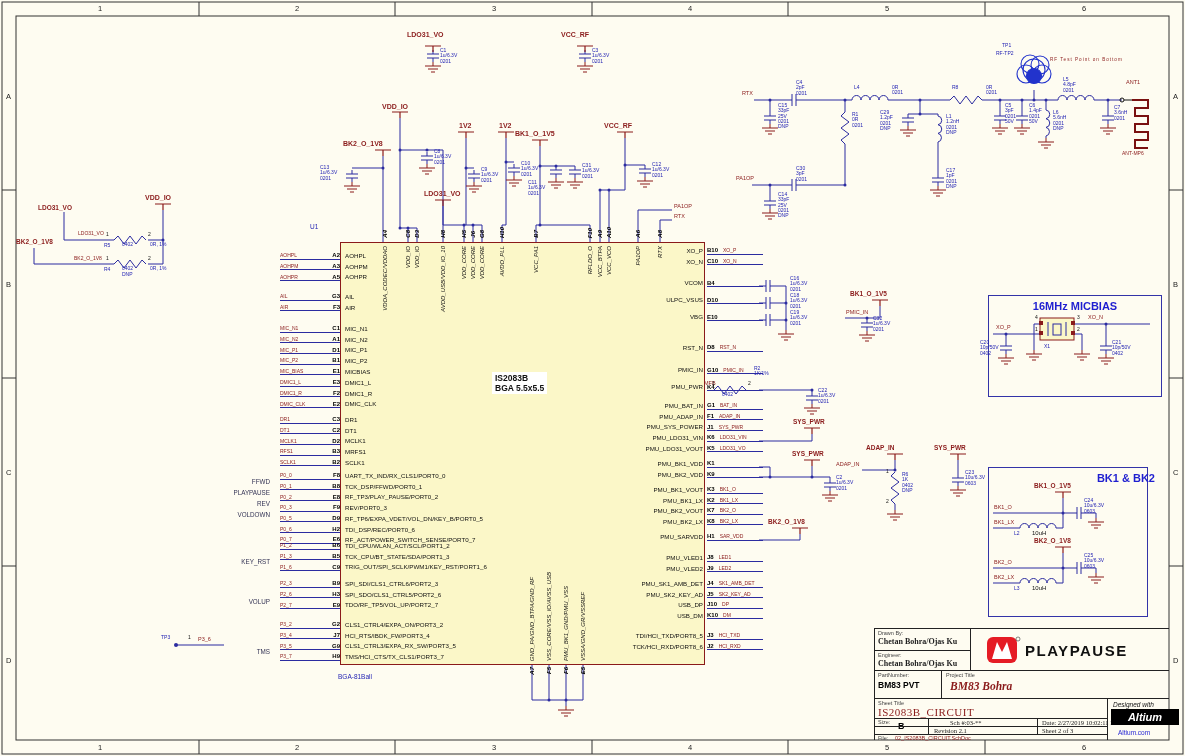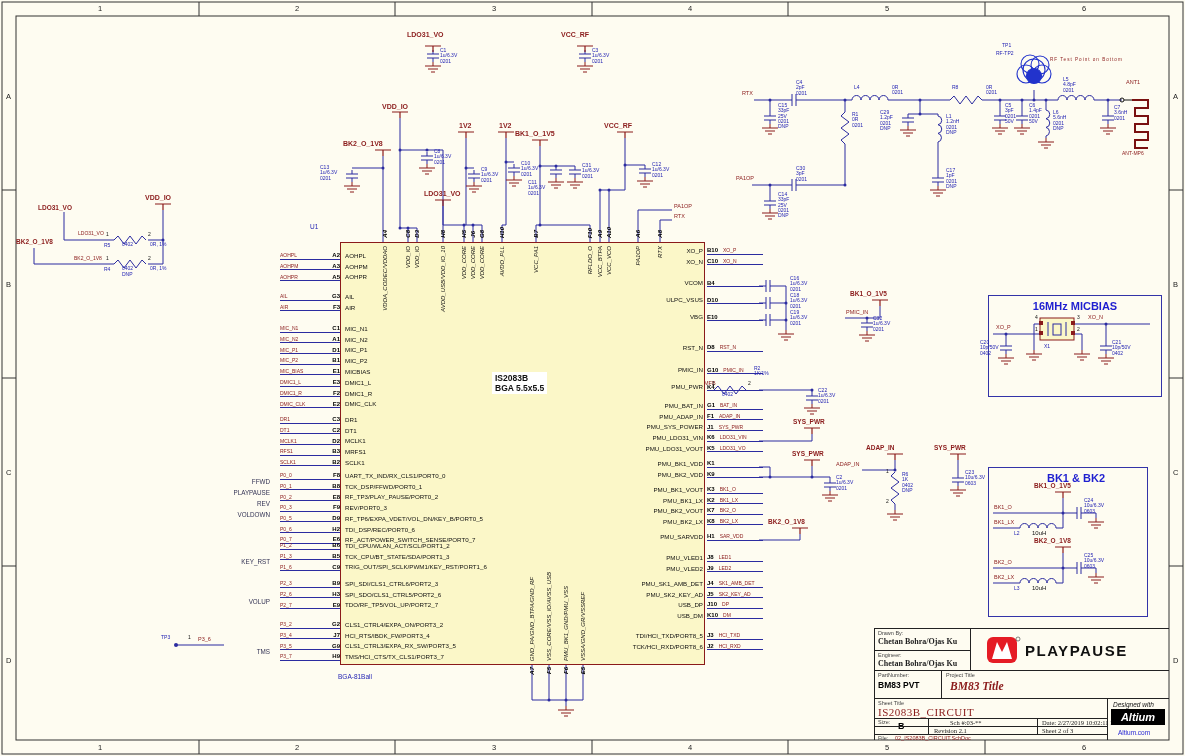--- a/index.html
+++ b/index.html
@@ -297,21 +297,21 @@
         <rect x="1039" y="331" width="4" height="4" fill="#8a1a1a"></rect>
       <rect x="1071" y="321" width="4" height="4" fill="#8a1a1a"></rect>
         <rect x="1071" y="331" width="4" height="4" fill="#8a1a1a"></rect>
     </g>
   </svg>
 
   <div class="box" style="left:988px;top:295px;width:172px;height:100px">
     <div class="boxtitle" style="top:4px;font-size:11px">16MHz MICBIAS</div>
   </div>
   <div class="box" style="left:988px;top:467px;width:158px;height:148px">
-    <div class="boxtitle" style="top:4px;text-align:center;padding-left:8px;font-size:11px">BK1 &amp; BK2</div>
+    <div class="boxtitle" style="top:4px;text-align:right;padding-left:8px;font-size:11px">BK1 &amp; BK2</div>
   </div>
 
   <div class="pgrp" style="top:249px">
 
   <div class="prow">
         <span class="stub">
           <span class="net">AOHPL</span>
           <span class="ball">A2</span>
         </span>
         <span class="pname">AOHPL</span>
@@ -1175,37 +1175,37 @@
     <div class="tbline" style="left:928px;top:718px;width:1px;height:16px"></div>
     <div class="tbline" style="left:1037px;top:718px;width:1px;height:16px"></div>
 
     <div class="tbcell tbl" style="left:878px;top:630px">Drawn By:</div>
     <div class="tbcell tbname" style="left:878px;top:637px">Chetan Bohra/Ojas Ku</div>
     <div class="tbcell tbl" style="left:878px;top:652px">Engineer:</div>
     <div class="tbcell tbname" style="left:878px;top:659px">Chetan Bohra/Ojas Ku</div>
     <div class="tbcell tbl" style="left:878px;top:672px">PartNumber:</div>
     <div class="tbcell" style="left:878px;top:680px;font-weight:bold;font-size:8.5px">BM83 PVT</div>
     <div class="tbcell tbl" style="left:946px;top:672px">Project Title</div>
-    <div class="tbcell proj" style="left:950px;top:680px">BM83 Title</div>
+    <div class="tbcell proj" style="left:950px;top:680px">BM83 Bohra</div>
     <div class="tbcell tbl" style="left:878px;top:700px">Sheet Title</div>
     <div class="tbcell stitle" style="left:878px;top:706px">IS2083B_CIRCUIT</div>
     <div class="tbcell tbl" style="left:878px;top:719px">Size:</div>
     <div class="tbcell" style="left:898px;top:721px;font-size:9px;font-weight:bold">B</div>
     <div class="tbcell small67" style="left:950px;top:719px">Sch #:03-**</div>
     <div class="tbcell small67" style="left:934px;top:727px">Revision 2.1</div>
     <div class="tbcell small67" style="left:1042px;top:719px"><span>Date:</span> <span>2/27/2019 10:02:11 PM</span></div>
     <div class="tbcell small67" style="left:1042px;top:727px">Sheet 2 of 3</div>
     <div class="tbcell tbl" style="left:878px;top:735px">File:</div>
     <div class="tbcell maroon" style="left:895px;top:735px;font-size:5.5px">02_IS2083B_CIRCUIT.SchDoc</div>
 
     <svg class="abs" style="left:985px;top:634px;z-index:8" width="180" height="34">
       <rect x="2" y="3" width="30" height="26" rx="6" fill="#e51b24"></rect>
       <path d="M7,25 L12,8 L17,18 L22,8 L27,25 Z" fill="#fff"></path>
       <circle cx="33" cy="5" r="2" fill="none" stroke="#333" stroke-width="0.6"></circle>
     </svg>
     <div class="tbcell mchip" style="left:1025px;top:642px">PLAYPAUSE</div>
 
     <div class="dwith" style="left:1113px;top:701px">Designed with</div>
-    <div class="altbox" style="left:1111px;top:709px;width:54px;height:16px">Altium</div>
+    <div class="altbox" style="left:1111px;top:709px;width:68px;height:16px">Altium</div>
     <div class="altcom" style="left:1118px;top:729px">Altium.com</div>
   </div>
 
 </div>
 
 </body></html>

